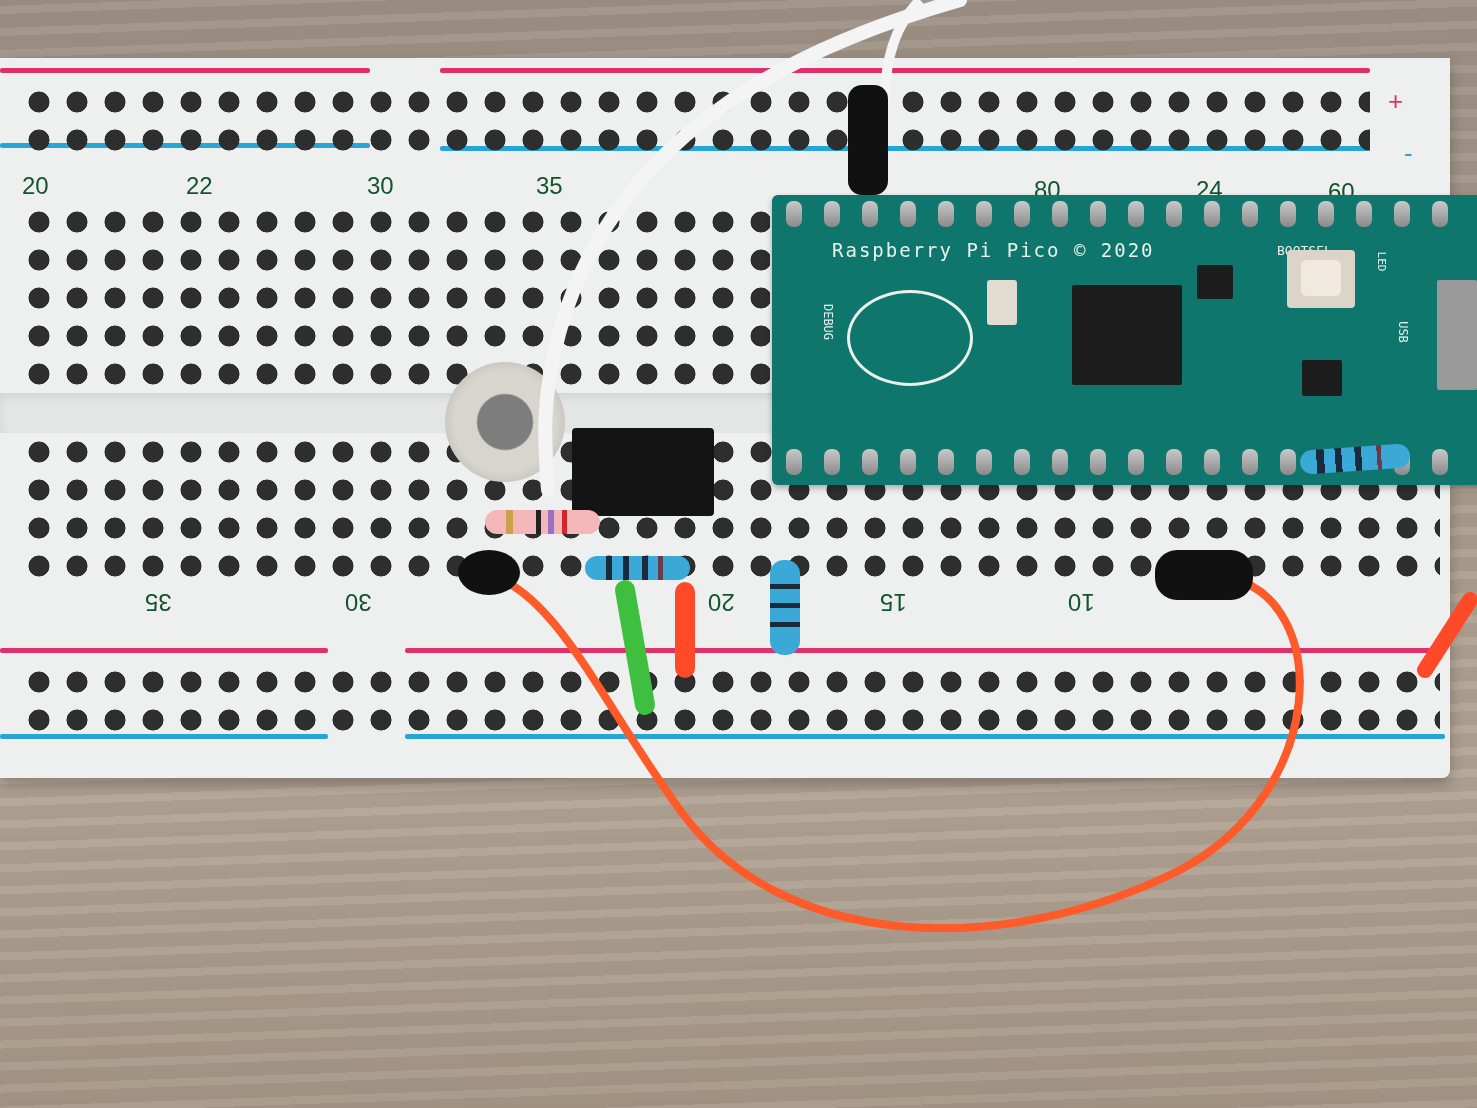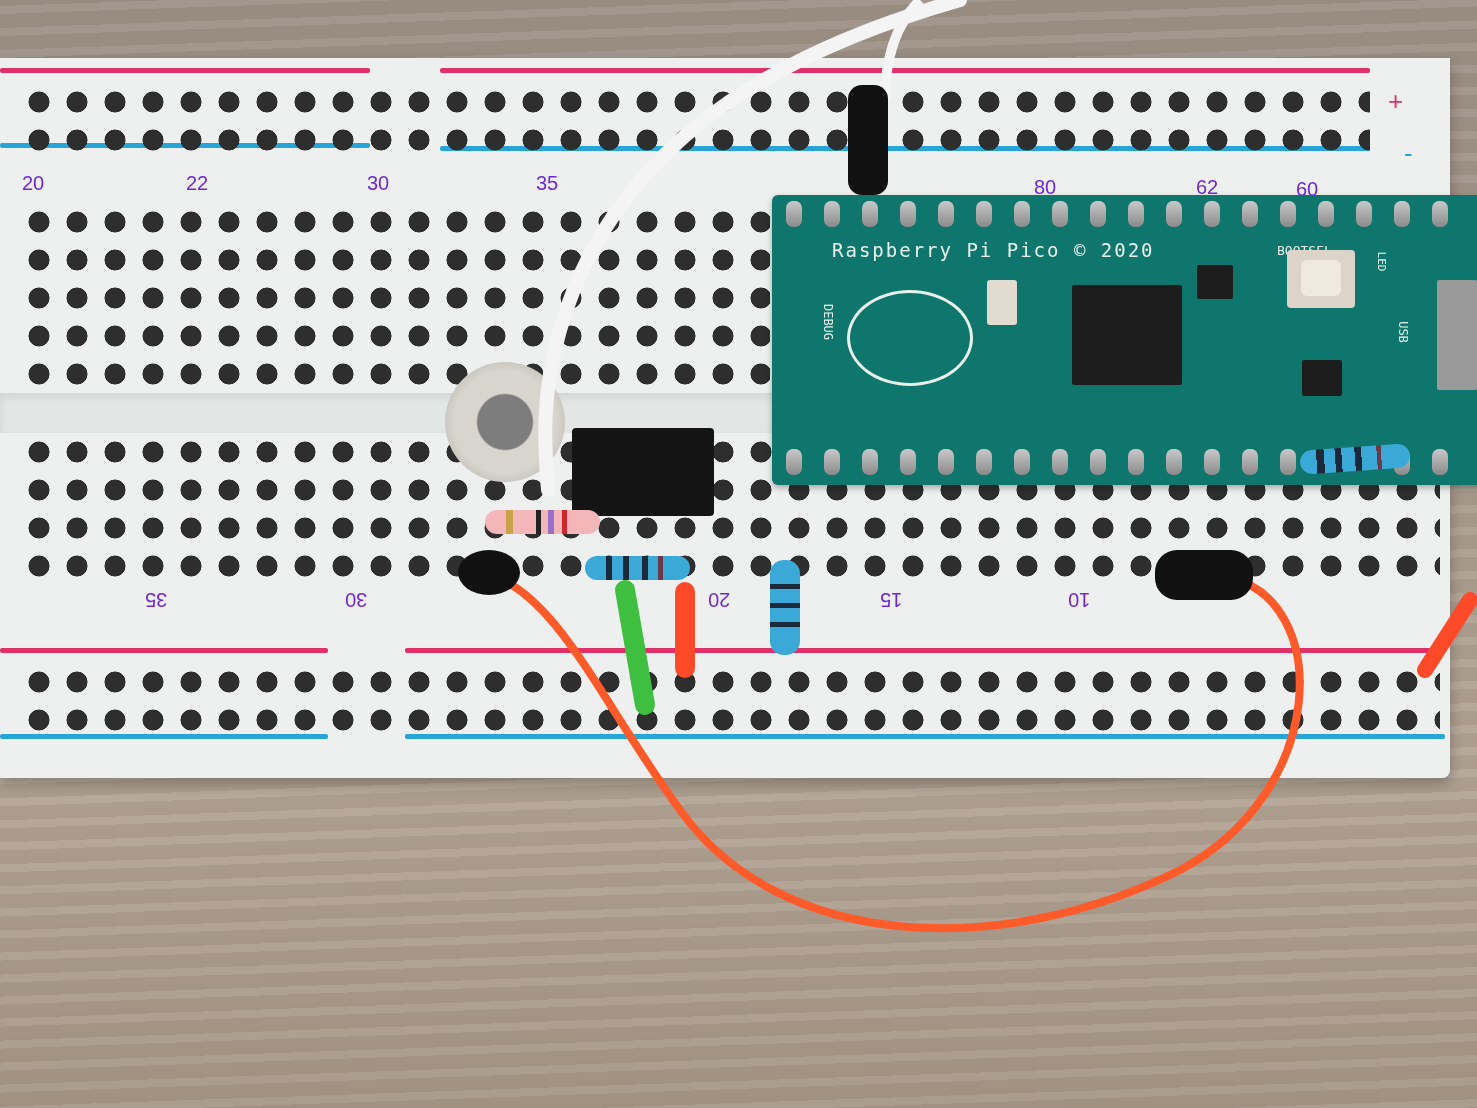--- a/index.html
+++ b/index.html
@@ -7,21 +7,21 @@
     background:linear-gradient(180deg,#9d9186 0%,#a89b8e 40%,#b3a596 70%,#a69787 100%);
     font-family:"DejaVu Sans",sans-serif;}
   .wood{position:absolute;inset:0;
     background:repeating-linear-gradient(178deg,rgba(90,70,55,.08) 0 6px,rgba(255,255,255,.05) 6px 14px,rgba(70,55,40,.06) 14px 22px);}
   .board{position:absolute;left:0;top:58px;width:1450px;height:720px;background:#eef0ef;
     border-radius:0 0 8px 0;box-shadow:0 6px 14px rgba(0,0,0,.25);}
   .line{position:absolute;height:5px;border-radius:2px;}
   .red{background:#e0306a;}
   .blue{background:#26a5d6;}
   .holes{position:absolute;background-image:radial-gradient(#2e2e2e 38%,transparent 40%);background-size:38px 38px;}
-  .num{position:absolute;font-size:20px;color:#6d28d9;font-family:"Liberation Sans",sans-serif;}
+  .num{position:absolute;font-size:24px;color:#14532d;font-family:"Liberation Sans",sans-serif;}
   .num.flip{transform:rotate(180deg);}
   .channel{position:absolute;left:0;width:1450px;height:40px;background:#e2e6e5;top:335px;box-shadow:inset 0 4px 8px rgba(0,0,0,.08);}
   .pico{position:absolute;left:772px;top:195px;width:827px;height:290px;background:#0f766e;border-radius:6px;
     box-shadow:0 3px 6px rgba(0,0,0,.3);}
   .pico-label{position:absolute;left:60px;top:44px;color:#e8f2ea;font-size:19px;letter-spacing:2px;font-family:"DejaVu Sans Mono",monospace;}
   .pico-debug{position:absolute;left:38px;top:120px;color:#e8f2ea;font-size:12px;transform:rotate(90deg);font-family:"DejaVu Sans Mono",monospace;}
   .pico-boot{position:absolute;left:505px;top:48px;color:#e8f2ea;font-size:13px;font-family:"DejaVu Sans Mono",monospace;}
   .pico-usb{position:absolute;left:620px;top:130px;color:#e8f2ea;font-size:12px;transform:rotate(90deg);font-family:"DejaVu Sans Mono",monospace;}
   .pico-led{position:absolute;left:600px;top:60px;color:#e8f2ea;font-size:11px;transform:rotate(90deg);font-family:"DejaVu Sans Mono",monospace;}
   .chip{position:absolute;background:#1d1d1d;border-radius:2px;}
@@ -48,22 +48,22 @@
   <div class="line blue" style="left:440px;top:88px;width:930px"></div>
   <div class="holes" style="left:20px;top:25px;width:1350px;height:70px"></div>
   <div class="num" style="left:1388px;top:28px;color:#e0306a;font-size:26px">+</div>
   <div class="num" style="left:1404px;top:80px;color:#26a5d6;font-size:26px">-</div>
 
   <div class="num" style="left:22px;top:114px">20</div>
   <div class="num" style="left:186px;top:114px">22</div>
   <div class="num" style="left:367px;top:114px">30</div>
   <div class="num" style="left:536px;top:114px">35</div>
   <div class="num" style="left:1034px;top:118px">80</div>
-  <div class="num" style="left:1196px;top:118px">62</div>
-  <div class="num" style="left:1296px;top:120px">60</div>
+  <div class="num" style="left:1196px;top:118px">24</div>
+  <div class="num" style="left:1328px;top:120px">60</div>
 
   <div class="holes" style="left:20px;top:145px;width:750px;height:190px"></div>
   <div class="channel"></div>
   <div class="holes" style="left:20px;top:375px;width:1420px;height:160px"></div>
 
   <div class="num flip" style="left:145px;top:530px">35</div>
   <div class="num flip" style="left:345px;top:530px">30</div>
   <div class="num flip" style="left:708px;top:530px">20</div>
   <div class="num flip" style="left:880px;top:530px">15</div>
   <div class="num flip" style="left:1068px;top:530px">10</div>

